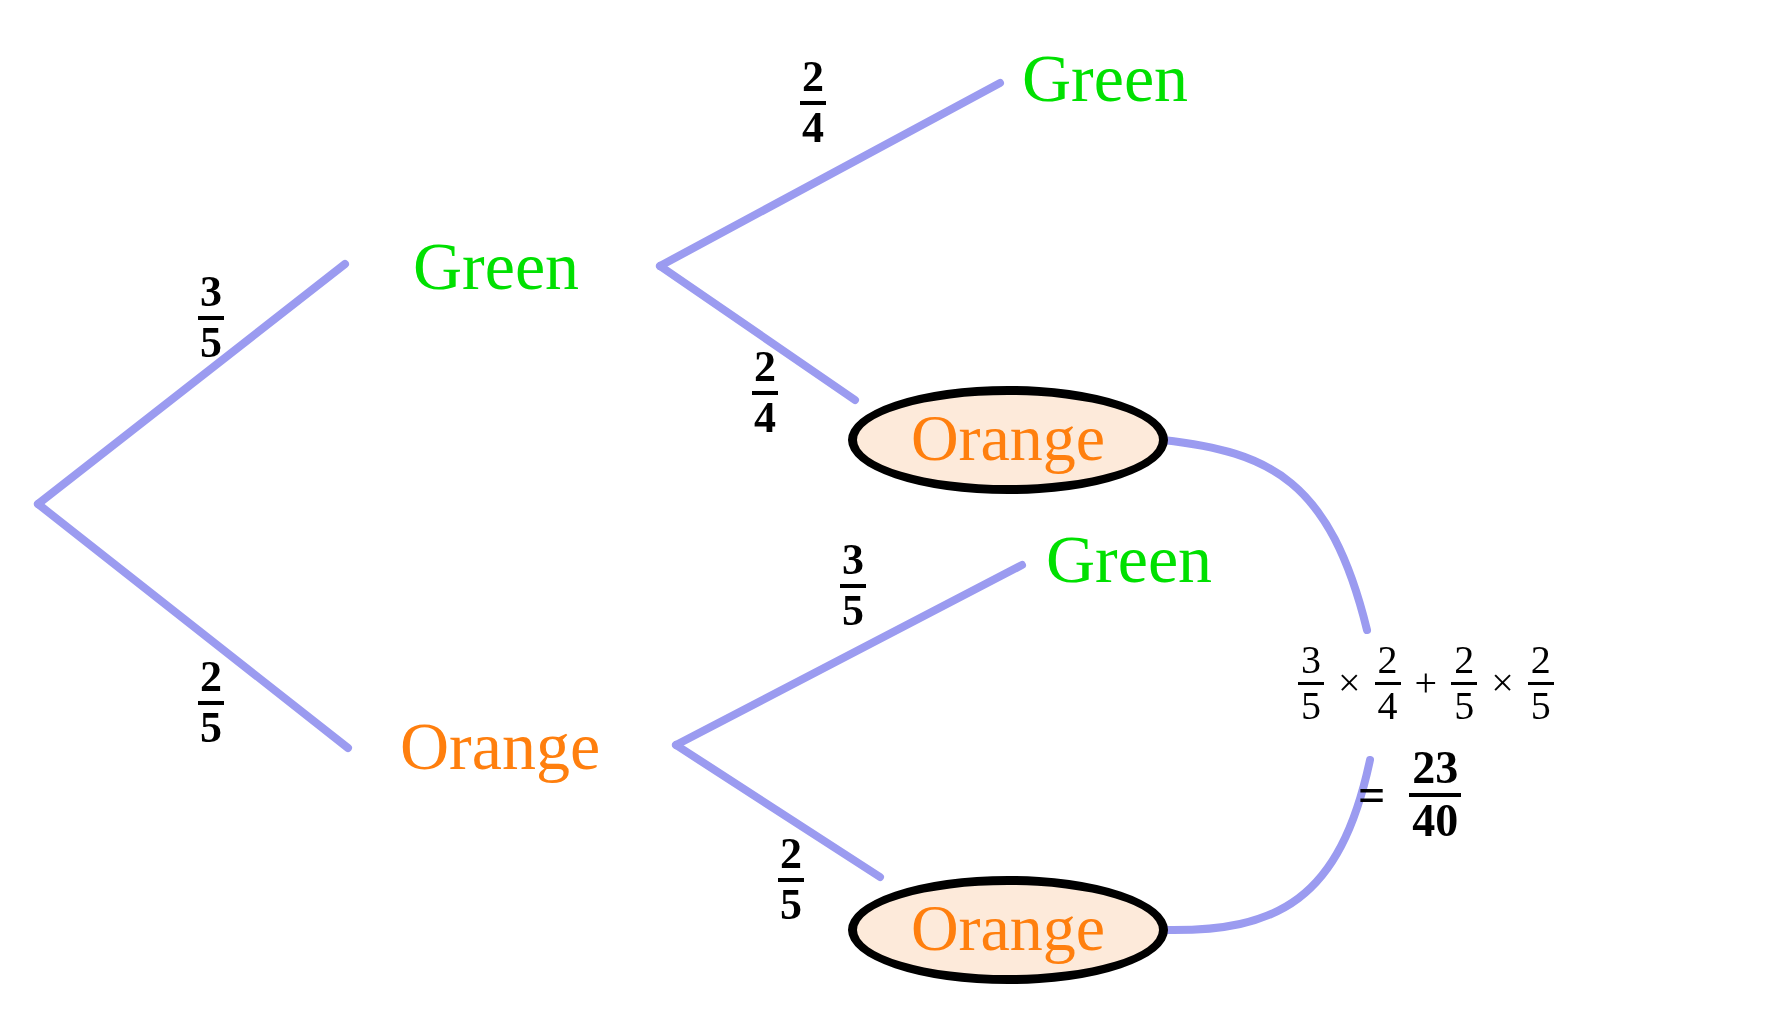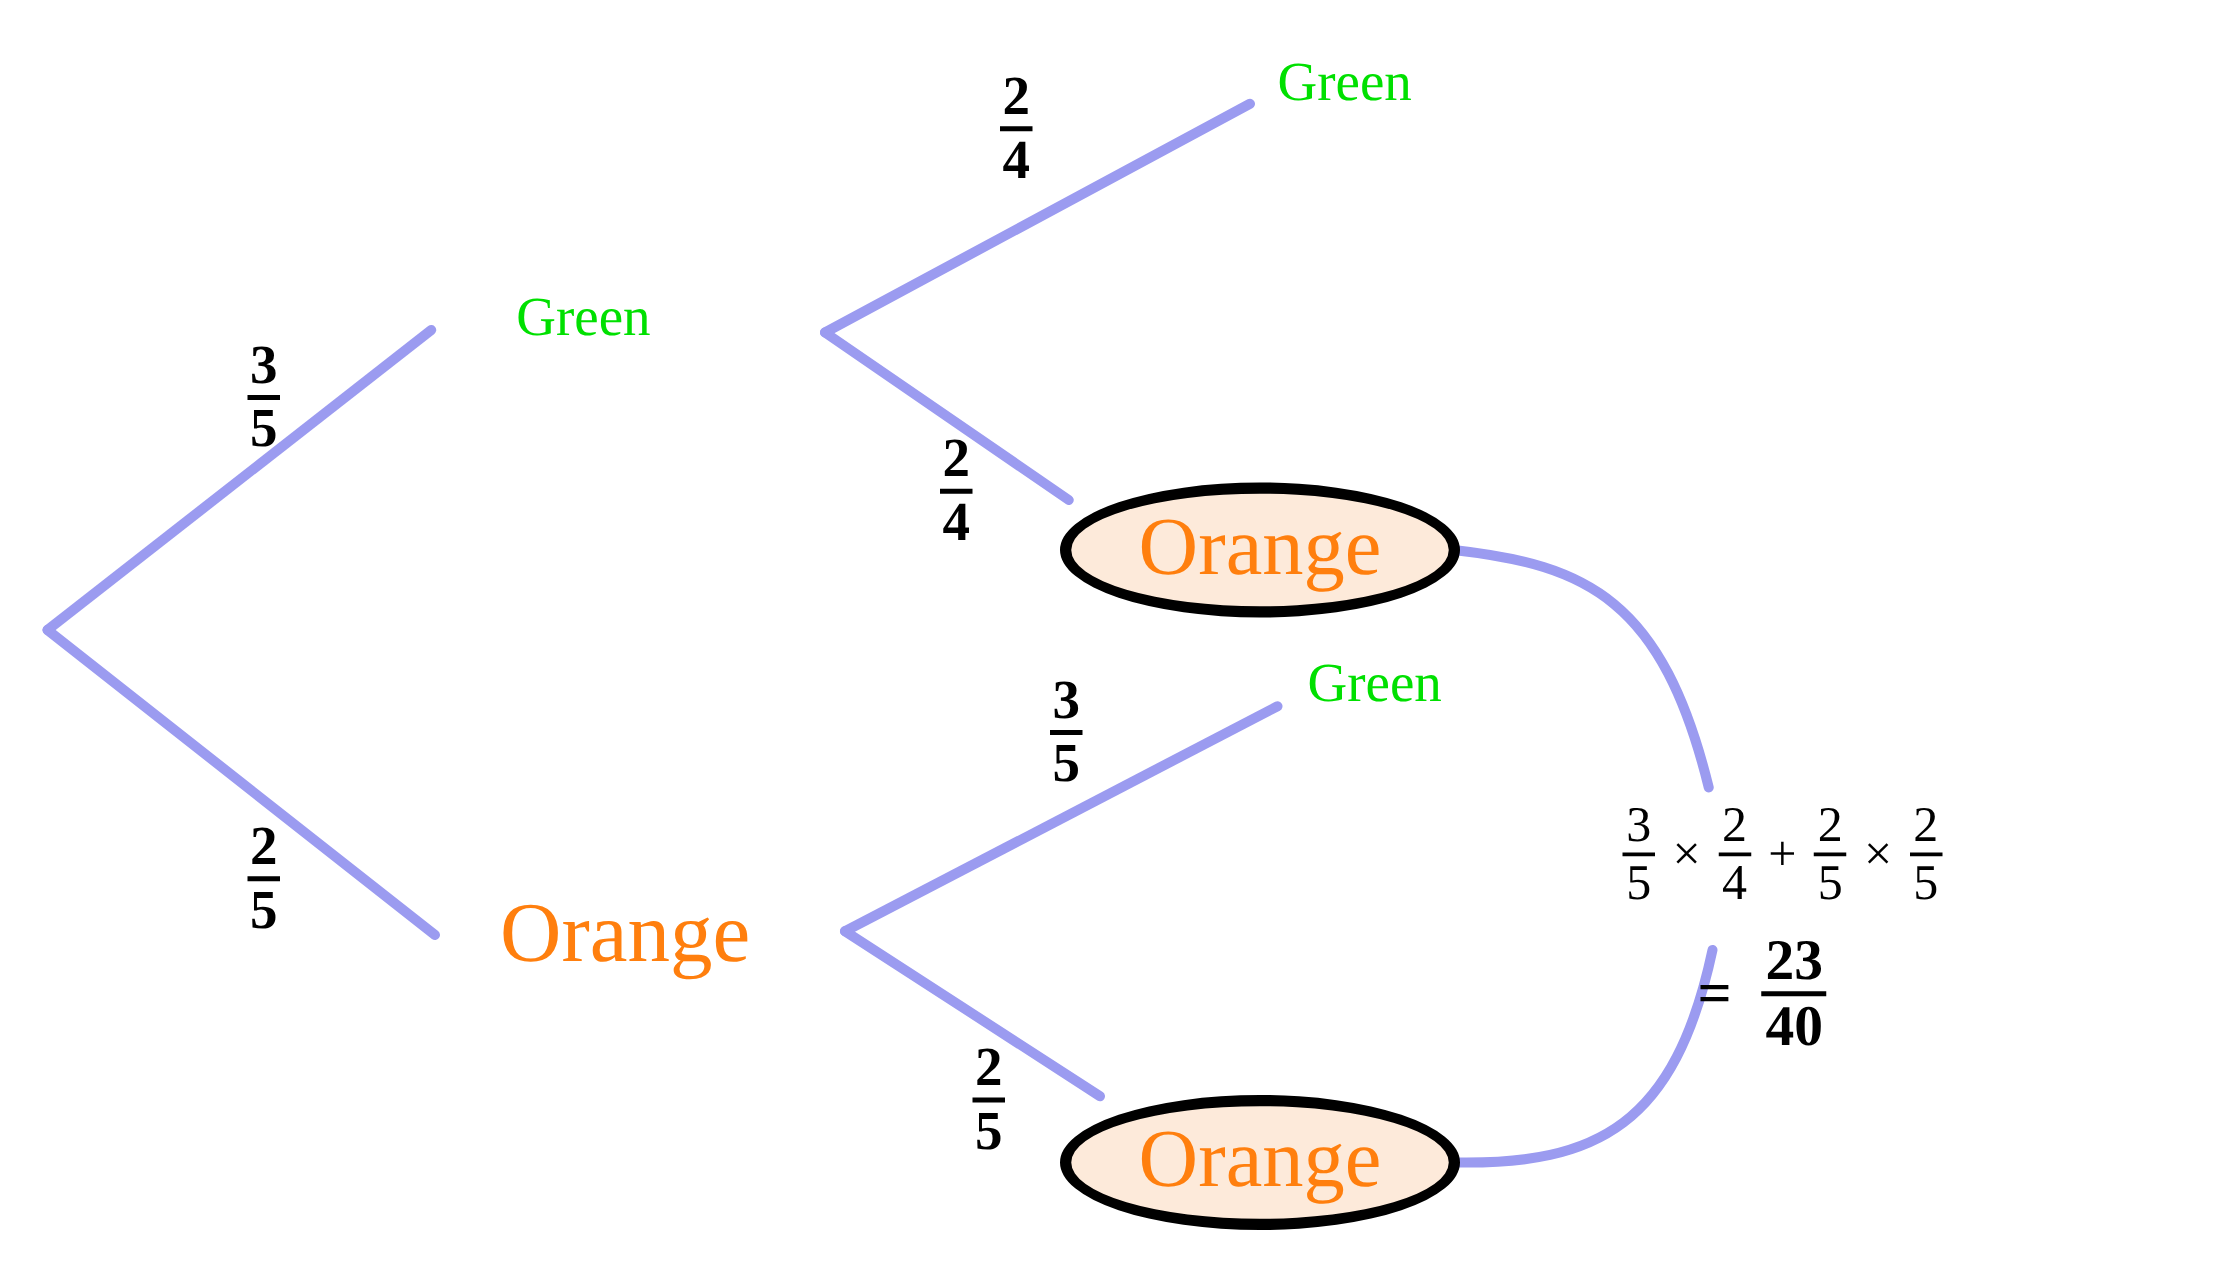--- a/index.html
+++ b/index.html
@@ -28,21 +28,21 @@
   .node-label {
     position: absolute;
     font-family: "Liberation Serif", "DejaVu Serif", serif;
     font-weight: 400;
     white-space: nowrap;
     line-height: 1;
     user-select: none;
   }
   .node-green {
     color: #00e000;
-    font-size: 44px;
+    font-size: 68px;
   }
   .node-orange {
     color: #ff7f0e;
     font-size: 68px;
   }
   .ellipse-node {
     position: absolute;
     display: flex;
     align-items: center;
     justify-content: center;

